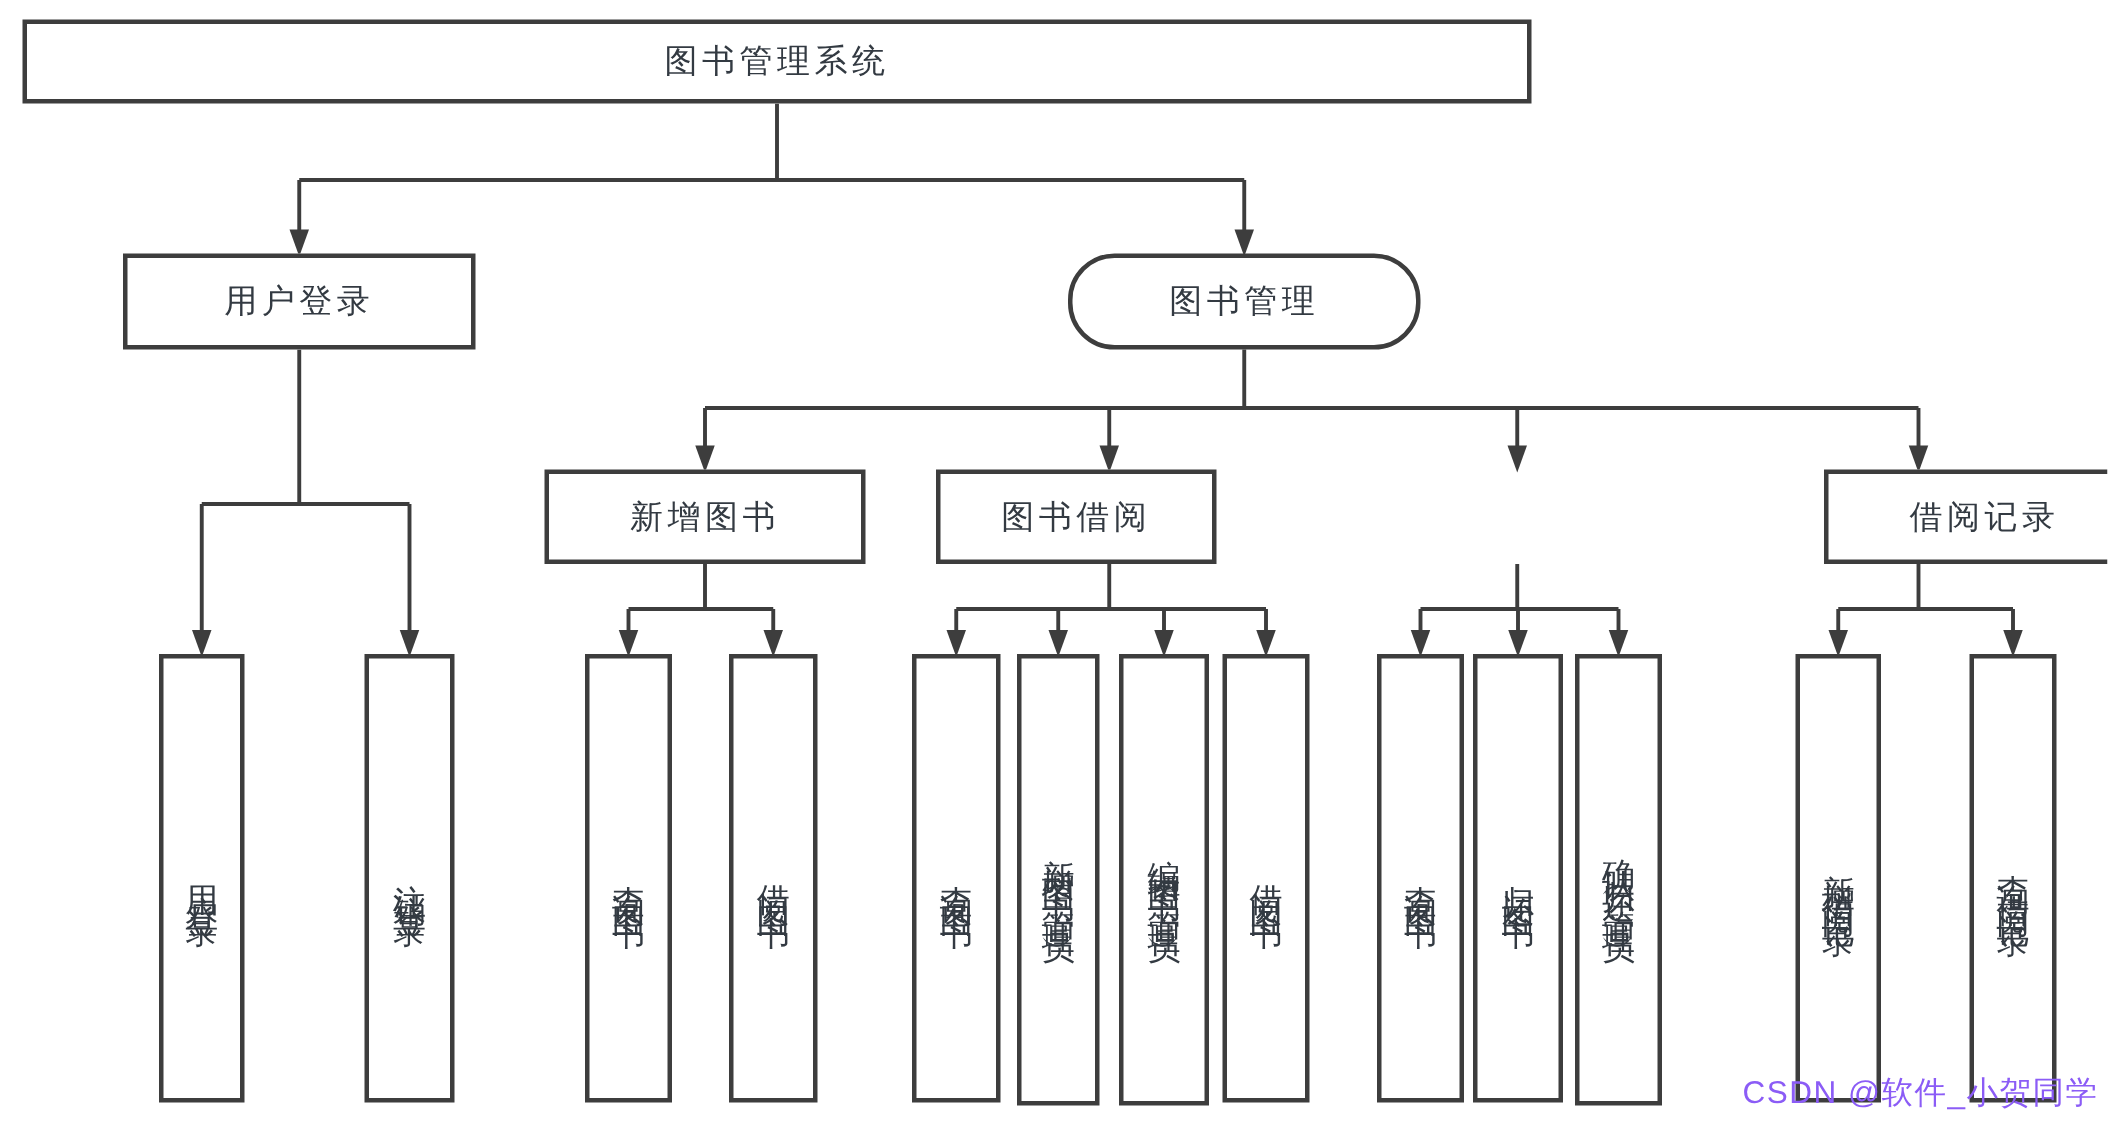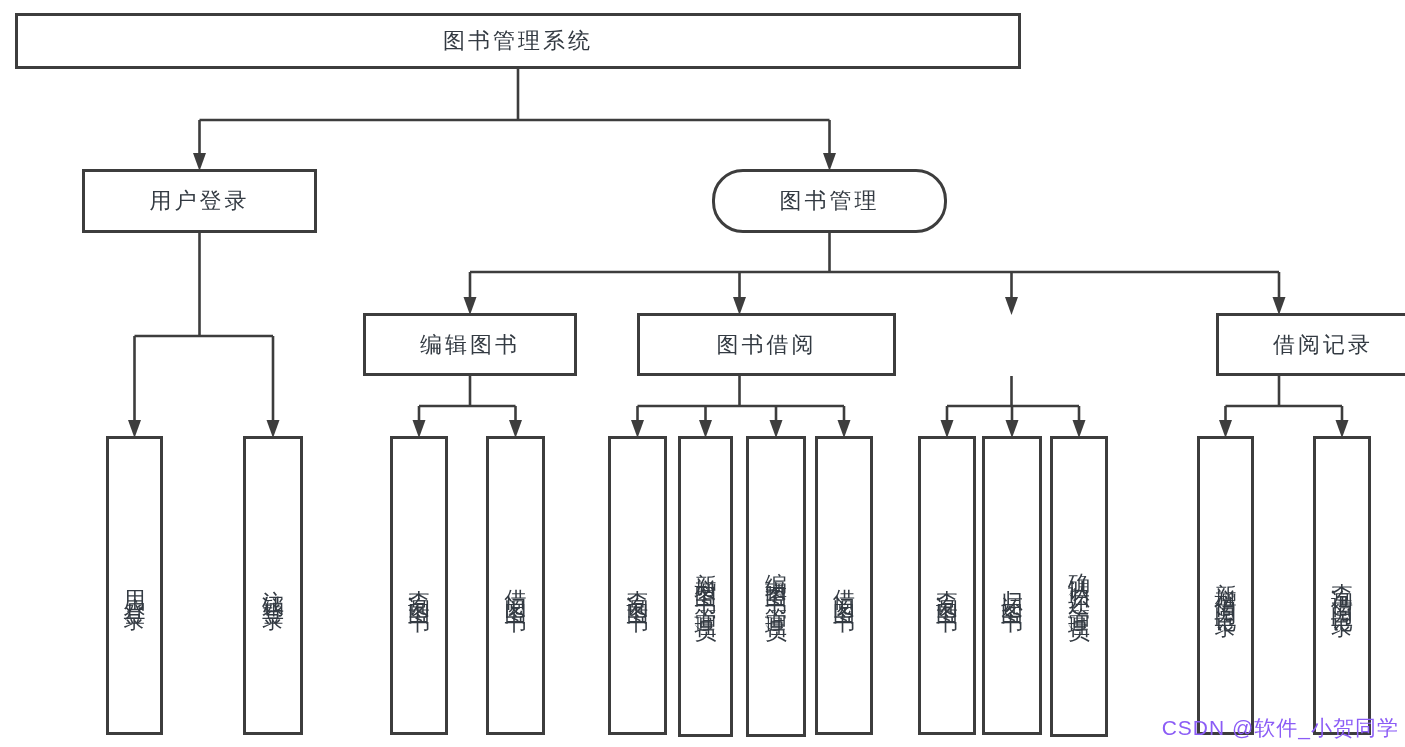--- a/index.html
+++ b/index.html
@@ -85,23 +85,23 @@
   <div class="node h" style="left: 15px; top: 13px; width: 1006px; height: 56px;">
       <span class="lbl">图书管理系统</span>
     </div>
     <div class="node h" style="left: 82px; top: 169px; width: 235px; height: 64px;">
       <span class="lbl">用户登录</span>
     </div>
     <div class="node h" style="left: 712px; top: 169px; width: 235px; height: 64px; border-radius: 31px;">
       <span class="lbl">图书管理</span>
     </div>
     <div class="node h" style="left: 363px; top: 313px; width: 214px; height: 63px;">
-      <span class="lbl">编辑图书</span>
+      <span class="lbl">新增图书</span>
     </div>
-    <div class="node h" style="left: 637px; top: 313px; width: 259px; height: 63px;">
+    <div class="node h" style="left: 624px; top: 313px; width: 187px; height: 63px;">
       <span class="lbl">图书借阅</span>
     </div>
     <div class="node h" style="left: 1216px; top: 313px; width: 214px; height: 63px;">
       <span class="lbl">借阅记录</span>
     </div>
     <div class="node v" style="left: 106px; top: 436px; width: 57px; height: 299px;">
       <span class="lbl">用户登录</span>
     </div>
     <div class="node v" style="left: 243px; top: 436px; width: 60px; height: 299px;">
       <span class="lbl">注销登录</span>

